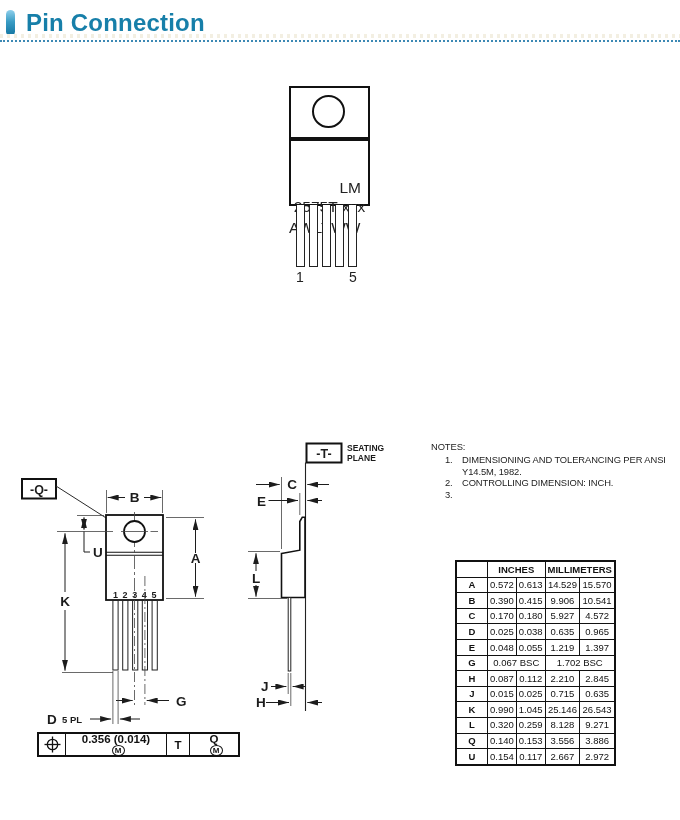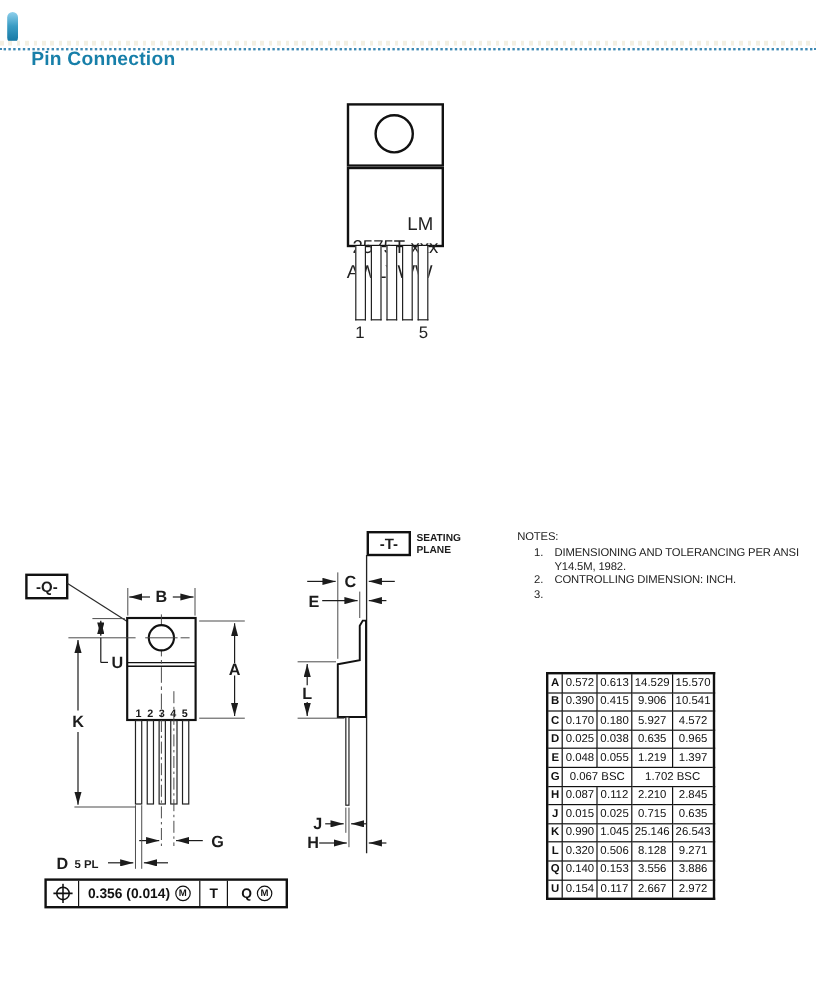--- a/index.html
+++ b/index.html
@@ -2,21 +2,21 @@
 <html><head>
 <meta charset="utf-8">
 <style>
   html,body{margin:0;padding:0;background:#ffffff;}
   .page{position:relative;width:680px;height:820px;background:#fff;overflow:hidden;
         font-family:"Liberation Sans",sans-serif;color:#111;}
   
   .sec-header{position:absolute;left:0;width:680px;height:44px;}
   .sec-bullet{position:absolute;left:6px;top:3px;width:9px;height:26px;border-radius:5px;
         background:linear-gradient(180deg,#8fd0ec 0%,#3a9cc4 45%,#1173a0 100%);}
-  .sec-title{position:absolute;left:26px;top:2px;font-size:16px;font-weight:bold;color:#177fa9;letter-spacing:0.2px;margin-top:32px;}
+  .sec-title{position:absolute;left:26px;top:2px;font-size:24px;font-weight:bold;color:#177fa9;letter-spacing:0.2px;}
   .sec-zig{position:absolute;left:0;top:27px;width:680px;height:4px;
         background:repeating-linear-gradient(90deg,#f3efe2 0 3px,#ffffff 3px 7px);}
   .sec-dots{position:absolute;left:0;top:33px;width:680px;height:0;border-bottom:2px dotted #3d89b4;}
   
   .pkg-rect{position:absolute;border:2px solid #111;background:#fff;box-sizing:border-box;}
   .pkg-hole{position:absolute;left:312px;top:95px;width:33px;height:33px;border:2px solid #111;
         border-radius:50%;box-sizing:border-box;background:#fff;}
   .pkg-line{position:absolute;font-size:15.5px;color:#222;margin-top:38px;}
   .pin{position:absolute;top:205px;width:9px;height:62px;border:1.5px solid #222;
         border-top:none;background:#fff;box-sizing:border-box;}
@@ -26,21 +26,21 @@
   text{font-family:"Liberation Sans",sans-serif;fill:#1c1c1c;}
   .lbl{font-size:13.5px;font-weight:bold;}
   .lbl-s{font-size:9.5px;font-weight:bold;}
   .datum{font-size:12.5px;font-weight:bold;}
   .seatxt{font-size:8.5px;font-weight:bold;}
   .pinnums{font-size:9px;font-weight:bold;letter-spacing:4.6px;}
   
   .fcf{position:absolute;left:37px;top:732px;height:25px;display:flex;border:2px solid #111;
        background:#fff;box-sizing:border-box;align-items:stretch;}
   .fcf .cell{display:flex;align-items:center;justify-content:center;border-left:1.5px solid #111;
-       font-size:11.5px;font-weight:bold;color:#111;padding:0 4px;box-sizing:border-box;}
+       font-size:11.5px;font-weight:bold;color:#111;padding:0 4px;box-sizing:border-box;flex-direction:column;}
   .fcf .cell:first-child{border-left:none;}
   .mcirc{display:inline-flex;align-items:center;justify-content:center;width:13px;height:13px;
        border:1.3px solid #111;border-radius:50%;font-size:8px;font-weight:bold;margin-left:4px;
        box-sizing:border-box;}
   
   .notes{position:absolute;left:431px;top:441px;width:246px;font-size:9.4px;line-height:11.8px;
        color:#1c1c1c;letter-spacing:-0.1px;}
   .notes .heading{margin:0 0 1px 0;}
   .notes ol{list-style:none;margin:0;padding:0 0 0 14px;}
   .notes li{position:relative;padding-left:17px;width:205px;}
@@ -218,20 +218,25 @@
         <span>CONTROLLING DIMENSION: INCH.</span>
       </li>
       <li>
         <span class="num">3.</span>
       </li>
     </ol>
   </div>
 
   <table class="dim-table">
     <thead>
+      <tr>
+        <th class="c-dim"></th>
+        <th colspan="2">INCHES</th>
+        <th colspan="2">MILLIMETERS</th>
+      </tr>
     </thead>
     <tbody>
         <tr>
           <td class="dim">A</td>
           <td>0.572</td>
           <td>0.613</td>
           <td>14.529</td>
           <td>15.570</td>
         </tr>
         <tr>
@@ -284,21 +289,21 @@
         <tr>
           <td class="dim">K</td>
           <td>0.990</td>
           <td>1.045</td>
           <td>25.146</td>
           <td>26.543</td>
         </tr>
         <tr>
           <td class="dim">L</td>
           <td>0.320</td>
-          <td>0.506</td>
+          <td>0.259</td>
           <td>8.128</td>
           <td>9.271</td>
         </tr>
         <tr>
           <td class="dim">Q</td>
           <td>0.140</td>
           <td>0.153</td>
           <td>3.556</td>
           <td>3.886</td>
         </tr>

